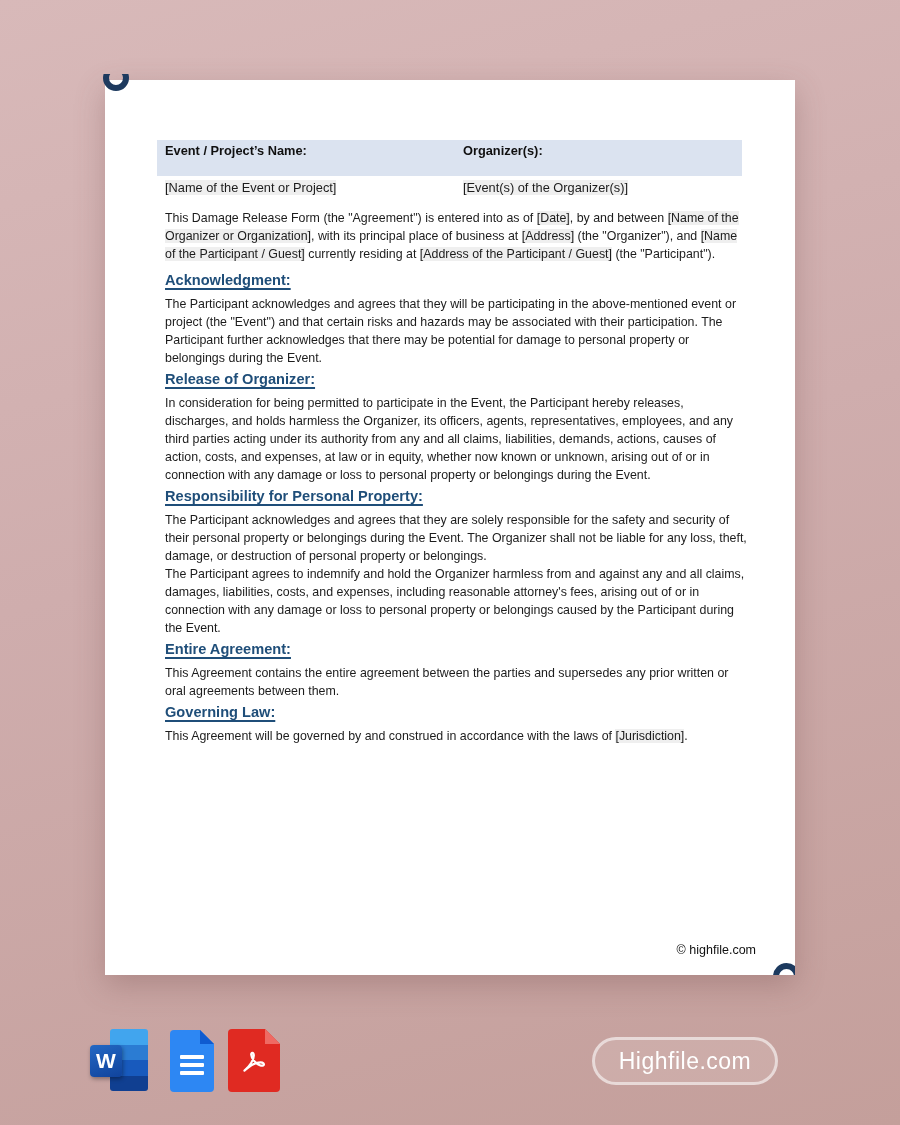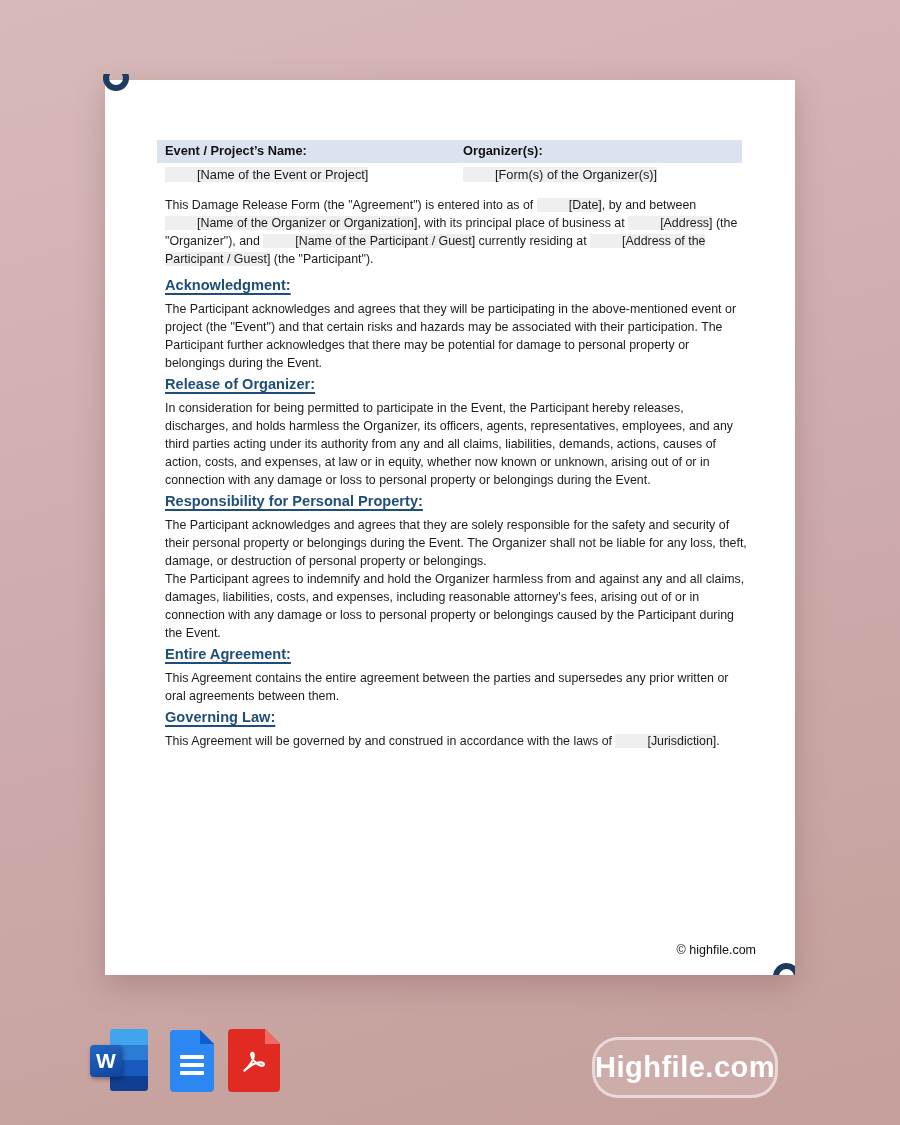--- a/index.html
+++ b/index.html
@@ -16,37 +16,37 @@
   }
   .content{position:absolute;left:60px;top:60px;width:582px;}
   .doc-title{
     margin:0 0 30px 0;text-align:center;
     font-size:22.5px;font-weight:bold;color:var(--title,#1f3864);
     letter-spacing:.2px;
   }
   
   .info-table{position:relative;left:-8px;width:585px;font-size:12.8px;}
   .tr{display:flex;}
-  .tr.head{background:var(--tableHeaderBg,#dbe3f0);height:23px;line-height:21px;font-weight:bold;color:#101010;}
+  .tr.head{background:var(--tableHeaderBg,#dbe3f0);height:36px;line-height:21px;font-weight:bold;color:#101010;}
   .tr.vals{height:24px;line-height:24px;color:#1c1c1c;}
   .td{box-sizing:border-box;padding-left:8px;}
   .td.c1{width:298px;}
   .td.c2{width:287px;}
   
   .para{
     margin:9px 0 9px 0;font-size:12.4px;line-height:18px;color:#1c1c1c;
     text-align:left;
   }
   .doc-section h2{
     margin:4px 0 7px 0;font-size:14.6px;font-weight:bold;
     color:var(--heading,#1f4e79);
     text-decoration:underline;text-decoration-thickness:1.5px;text-underline-offset:3px;
   }
   .doc-section p{margin:0;font-size:12.4px;line-height:18px;color:#1c1c1c;}
-  .ph{background:var(--placeholderBg,#efefef);padding-left:32px;}
+  .ph{background:var(--placeholderBg,#efefef);}
   .page-footer{
     position:absolute;right:39px;bottom:18px;font-size:12.5px;color:#101010;
   }
   
   .ring-wrap{position:absolute;overflow:hidden;}
   .ring-wrap.tl{left:103px;top:74px;width:27px;height:18px;}
   .ring-wrap.tl .ring{position:absolute;left:0;top:-9px;width:26px;height:26px;}
   .ring-wrap.br{left:773px;top:963px;width:22px;height:12px;}
   .ring-wrap.br .ring{position:absolute;left:0;top:0;width:27px;height:27px;}
   .ring{box-sizing:border-box;border:6px solid var(--ring,#1d3a5f);border-radius:50%;}
@@ -83,43 +83,43 @@
     position:absolute;inset:0;background:var(--pdf,#e02a22);border-radius:4px;
     clip-path:polygon(0 0,37px 0,52px 15px,52px 63px,0 63px);
   }
   .pdf-fold{
     position:absolute;right:0;top:0;width:15px;height:15px;background:var(--pdfFold,#ef6a63);
     clip-path:polygon(0 0,100% 100%,0 100%);
   }
   .pdf-glyph{position:absolute;left:9px;top:16px;}
   
   .brand-pill{
-    position:absolute;left:592px;top:1037px;width:186px;height:61px;box-sizing:border-box;
+    position:absolute;left:592px;top:1037px;width:186px;height:48px;box-sizing:border-box;
     border:3px solid rgba(255,255,255,.55);border-radius:26px;
     background:rgba(255,255,255,.12);
     display:flex;align-items:center;justify-content:center;
-    color:var(--pill,#fff);font-size:29px;font-weight:bold;letter-spacing:.5px;
+    color:var(--pill,#fff);font-size:23px;font-weight:normal;letter-spacing:.5px;
     cursor:pointer;
   }
 </style>
 </head>
 <body>
 
 <div class="page">
   <div class="content">
 
 
     <div class="info-table">
       <div class="tr head">
         <div class="td c1">Event / Project’s Name:</div>
         <div class="td c2">Organizer(s):</div>
       </div>
       <div class="tr vals">
         <div class="td c1"><span class="ph">[Name of the Event or Project]</span></div>
-        <div class="td c2"><span class="ph">[Form(s) of the Organizer(s)]</span></div>
+        <div class="td c2"><span class="ph">[Event(s) of the Organizer(s)]</span></div>
       </div>
     </div>
 
     <p class="para"><span>This Damage Release Form (the "Agreement") is entered into as of </span><span class="ph">[Date]</span><span>, by and between </span><span class="ph">[Name of the Organizer or Organization]</span><span>, with its principal place of business at </span><span class="ph">[Address]</span><span> (the "Organizer"), and </span><span class="ph">[Name of the Participant / Guest]</span><span> currently residing at </span><span class="ph">[Address of the Participant / Guest]</span><span> (the "Participant").</span></p>
 
     <section class="doc-section">
       <h2>Acknowledgment:</h2>
       <p><span>The Participant acknowledges and agrees that they will be participating in the above-mentioned event or project (the "Event") and that certain risks and hazards may be associated with their participation. The Participant further acknowledges that there may be potential for damage to personal property or belongings during the Event.</span></p>
     </section>
 

